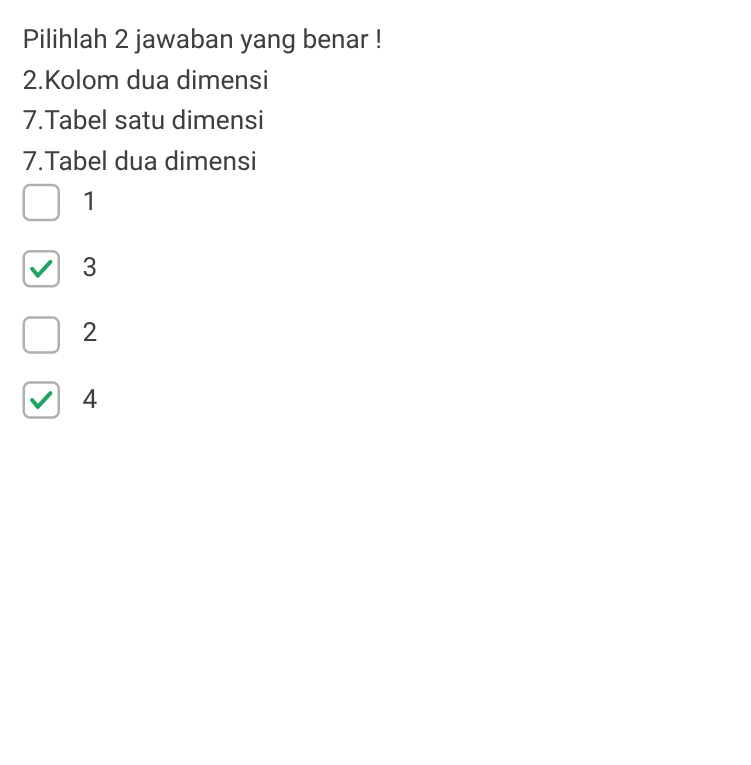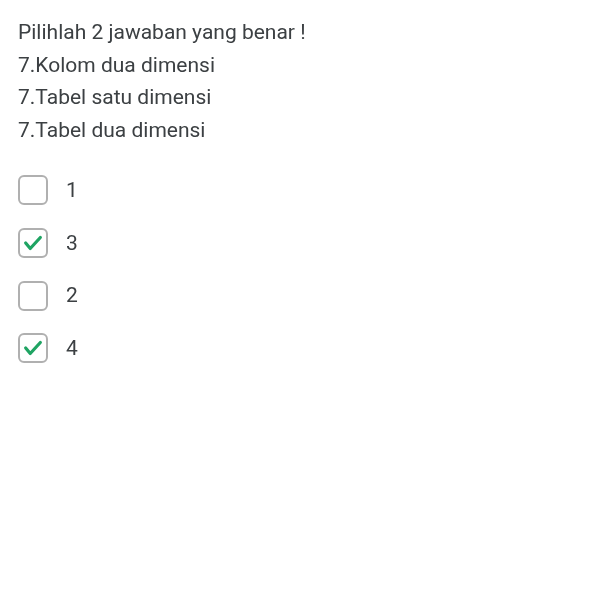--- a/index.html
+++ b/index.html
@@ -10,21 +10,20 @@
     body {
       font-family: -apple-system, BlinkMacSystemFont, "Segoe UI", Roboto, Helvetica, Arial, sans-serif;
       font-size: 21px;
       line-height: 1.55;
       color: #3c4043;
       padding: 16px 18px;
       width: 601px;
       background: #fff;
     }
     .question-text {
-      margin-bottom: 28px;
     }
     .question-text p {
       margin: 0;
     }
     .options {
       display: flex;
       flex-direction: column;
       gap: 20px;
     }
     .option {
@@ -54,21 +53,21 @@
     .option-label {
       font-size: 21px;
       color: #3c4043;
     }
   </style>
 </head>
 <body>
 
 <div class="question-text">
   <p>Pilihlah 2 jawaban yang benar !</p>
-  <p>7.Kolom dua dimensi</p>
+  <p>2.Kolom dua dimensi</p>
   <p>7.Tabel satu dimensi</p>
   <p>7.Tabel dua dimensi</p>
 </div>
 
 <div class="options">
   <div class="option">
     <div class="checkbox">
       
     </div>
     <span class="option-label">1</span>

